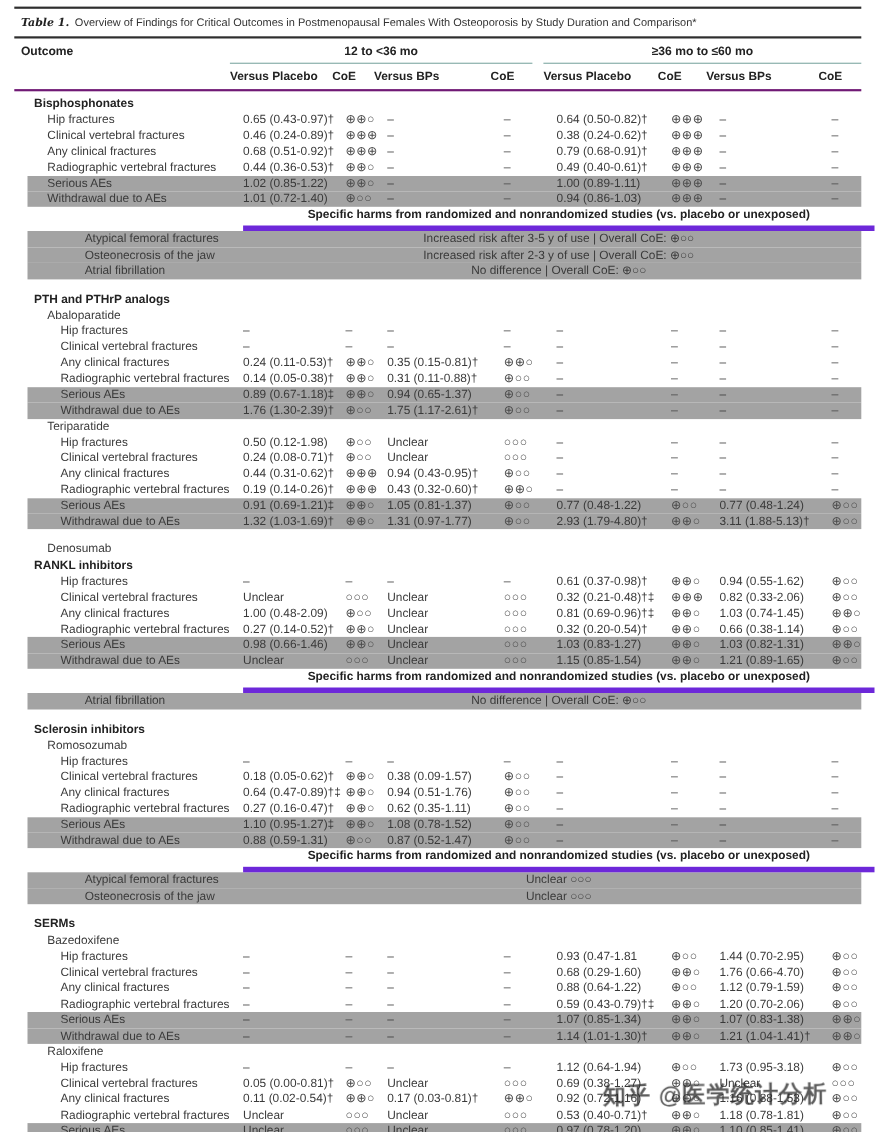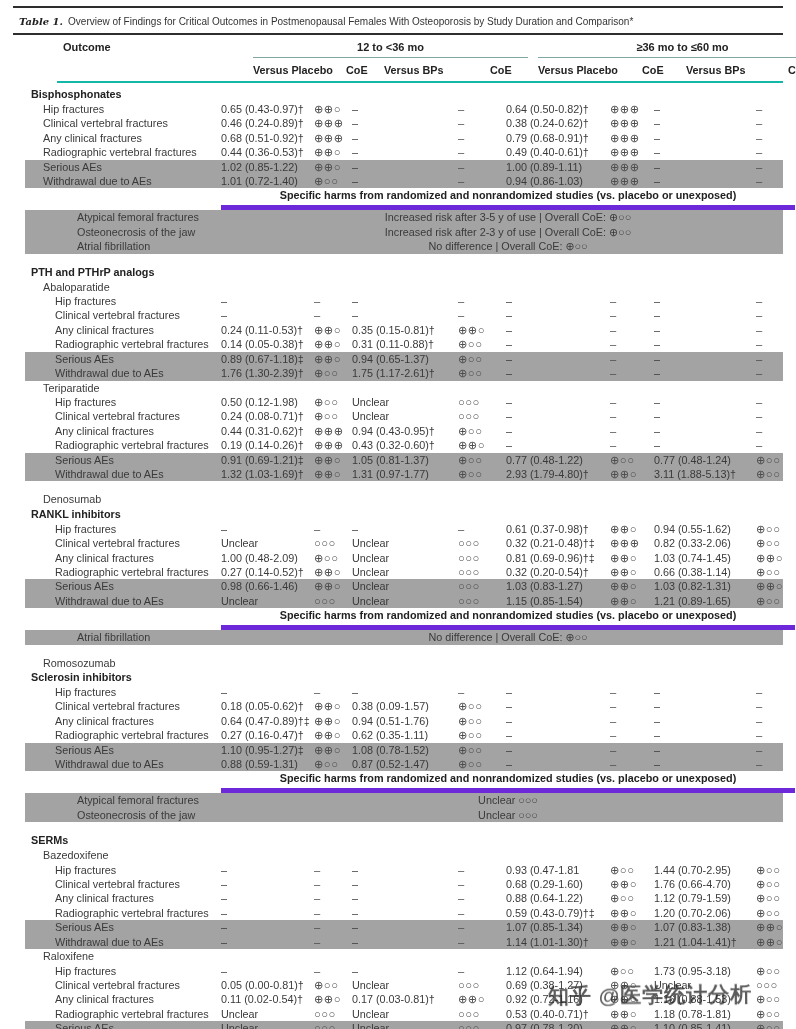--- a/index.html
+++ b/index.html
@@ -20,21 +20,21 @@
     font-size:10px;color:#333;
     border-bottom:2px solid #2e2e2e;
   }
   .titlebar .tlabel{
     font-family:"DejaVu Serif", serif;
     font-style:italic;font-weight:bold;color:#222;
     margin-right:5px;
   }
   
   .grid{display:grid;grid-template-columns:196px 93px 38px 106px 48px 104px 44px 102px 39px;}
-  .hdr{padding-top:6px;border-bottom:2px solid #14b8a6;margin-left:44px;}
+  .hdr{padding-top:6px;border-bottom:2px solid #701a75;}
   .hdr .outcome-h{grid-column:1;font-weight:bold;color:#222;font-size:11px;padding-left:6px;}
   .grouph{
     grid-row:1;text-align:center;font-weight:bold;color:#222;font-size:11px;
     border-bottom:1.6px solid #7fa8a4;padding-bottom:4px;
   }
   .g1{grid-column:2 / 6;margin-right:10px;}
   .g2{grid-column:6 / 10;}
   .subh{font-weight:bold;color:#222;font-size:10.8px;padding:6px 0 5px 0;}
   .row{display:grid;grid-template-columns:196px 93px 38px 106px 48px 104px 44px 102px 39px;
        align-items:baseline;min-height:14.4px;line-height:14.4px;}
@@ -387,25 +387,25 @@
         <div class="cell coe">⊕○○</div>
       </div>
       <div class="row harms-header-row">
         <div class="span">Specific harms from randomized and nonrandomized studies (vs. placebo or unexposed)</div>
       </div>
       <div class="row harm-row shaded">
         <div class="lbl">Atrial fibrillation</div>
         <div class="span">No difference | Overall CoE: ⊕○○</div>
       </div>
       <div class="row spacer-row"></div>
+      <div class="row section-row">
+        <div class="lbl" style="grid-column: 1 / -1;">Sclerosin inhibitors</div>
+      </div>
       <div class="row drug-row">
         <div class="lbl" style="grid-column: 1 / -1;">Romosozumab</div>
-      </div>
-      <div class="row section-row">
-        <div class="lbl" style="grid-column: 1 / -1;">Sclerosin inhibitors</div>
       </div>
       <div class="row outcome-row lvl2">
         <div class="lbl">Hip fractures</div>
         <div class="cell">–</div>
         <div class="cell coe">–</div>
         <div class="cell">–</div>
         <div class="cell coe">–</div>
         <div class="cell">–</div>
         <div class="cell coe">–</div>
         <div class="cell">–</div>

